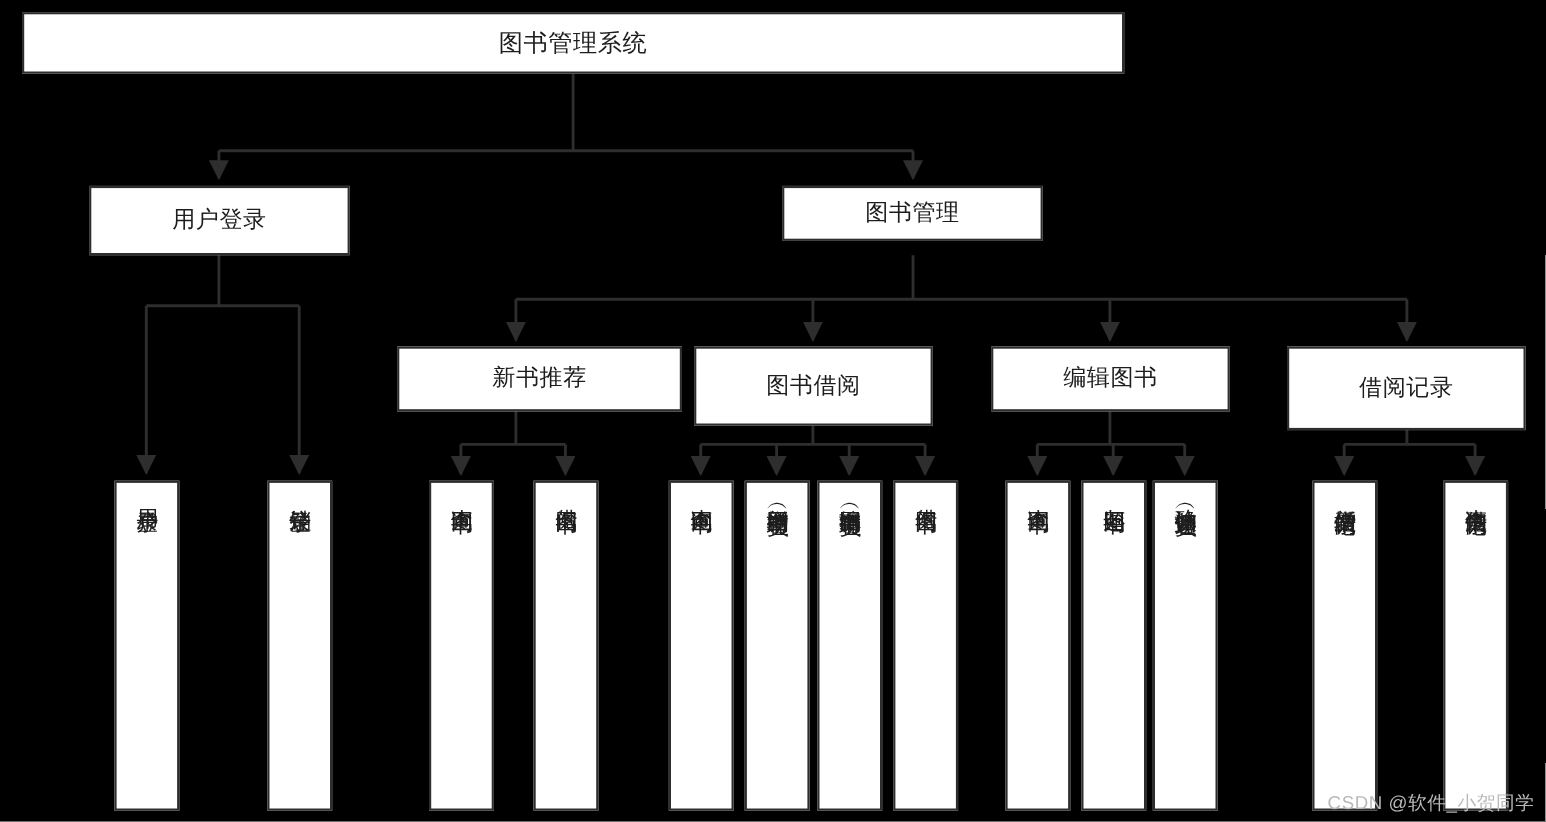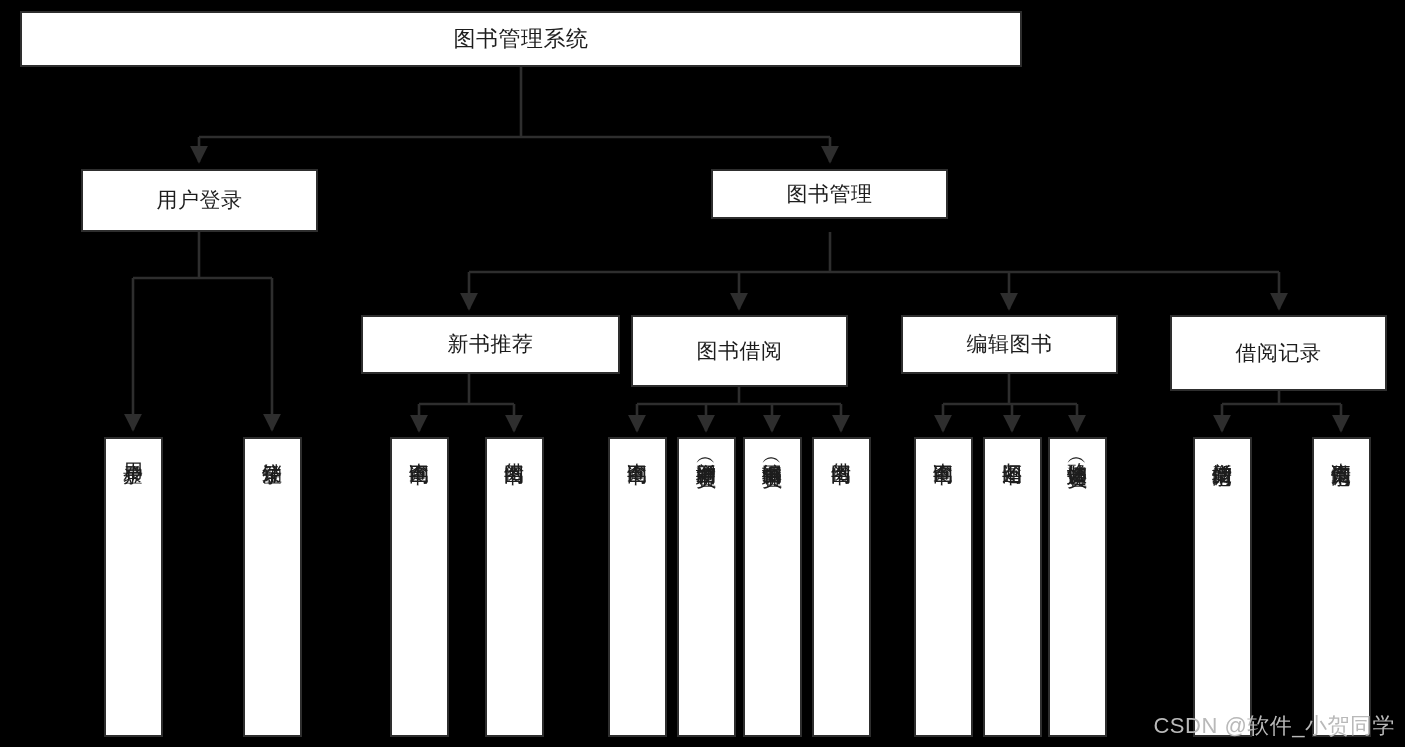--- a/index.html
+++ b/index.html
@@ -56,21 +56,21 @@
     text-orientation: upright;
     font-size: 20px;
     line-height: 1.0;
     letter-spacing: 1px;
     white-space: nowrap;
   }
   .watermark {
     position: absolute;
     right: 10px;
     bottom: 6px;
-    font-size: 22px;
+    font-size: 17px;
     color: #b9b9b9;
     letter-spacing: 0.5px;
     white-space: nowrap;
     user-select: none;
   }
 </style>
 </head>
 <body>
 
 <div id="canvas">

